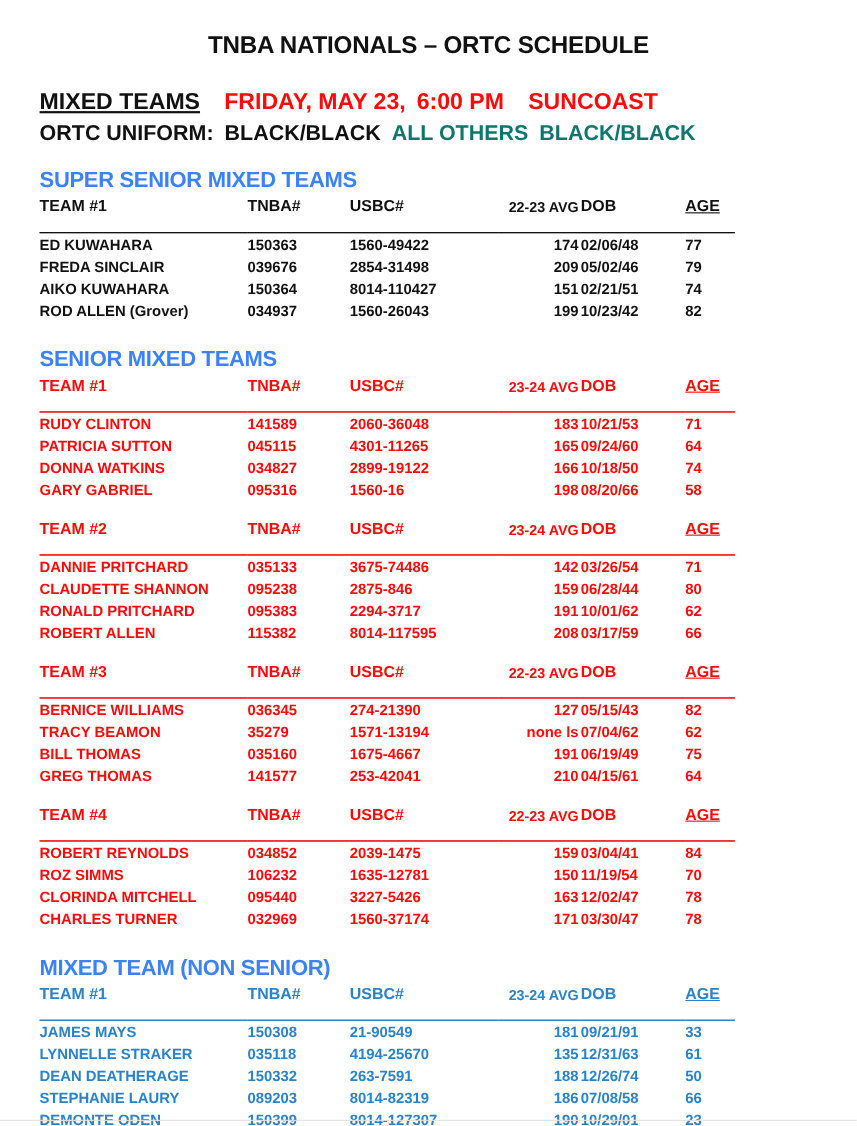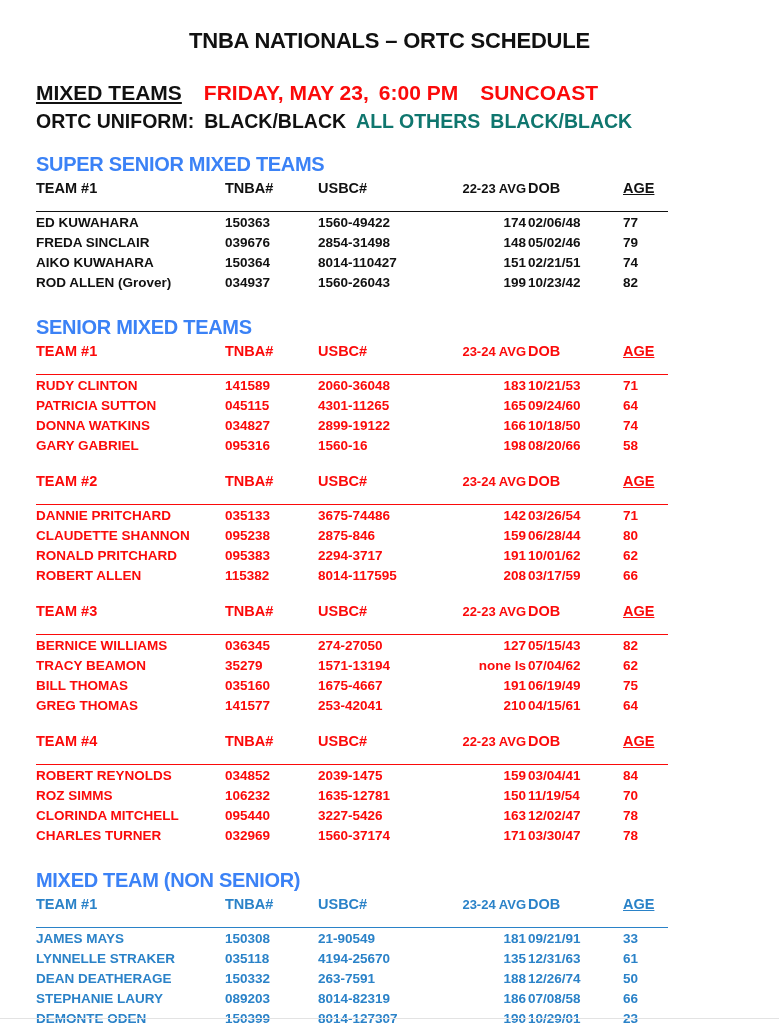--- a/index.html
+++ b/index.html
@@ -161,21 +161,21 @@
               <td>150363</td>
               <td>1560-49422</td>
               <td class="avg">174</td>
               <td>02/06/48</td>
               <td>77</td>
             </tr>
             <tr>
               <td>FREDA SINCLAIR</td>
               <td>039676</td>
               <td>2854-31498</td>
-              <td class="avg">148</td>
+              <td class="avg">209</td>
               <td>05/02/46</td>
               <td>79</td>
             </tr>
             <tr>
               <td>AIKO KUWAHARA</td>
               <td>150364</td>
               <td>8014-110427</td>
               <td class="avg">151</td>
               <td>02/21/51</td>
               <td>74</td>
@@ -319,21 +319,21 @@
               <th>USBC#</th>
               <th class="avg">22-23  AVG</th>
               <th>DOB</th>
               <th class="age">AGE</th>
             </tr>
           </thead>
           <tbody>
             <tr>
               <td>BERNICE WILLIAMS</td>
               <td>036345</td>
-              <td>274-27050</td>
+              <td>274-21390</td>
               <td class="avg">127</td>
               <td>05/15/43</td>
               <td>82</td>
             </tr>
             <tr>
               <td>TRACY BEAMON</td>
               <td>35279</td>
               <td>1571-13194</td>
               <td class="avg">none ls</td>
               <td>07/04/62</td>

